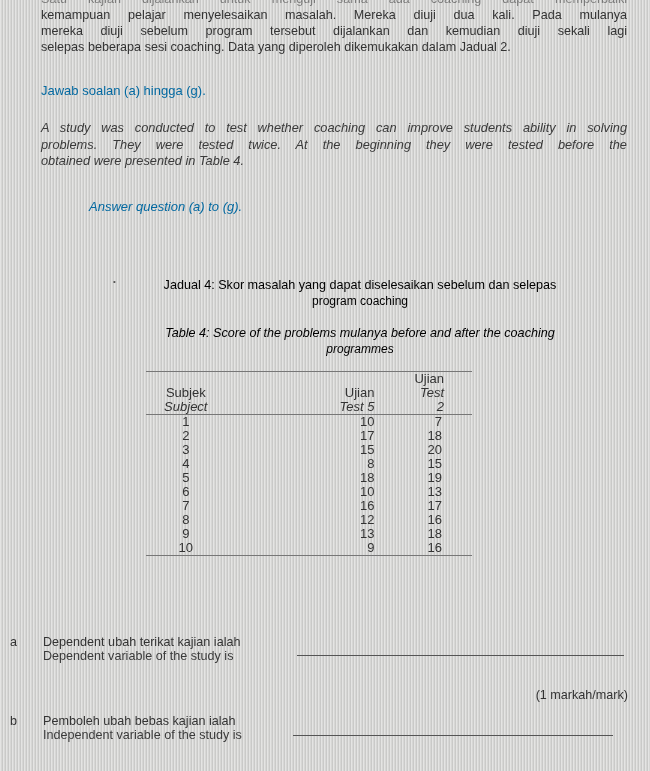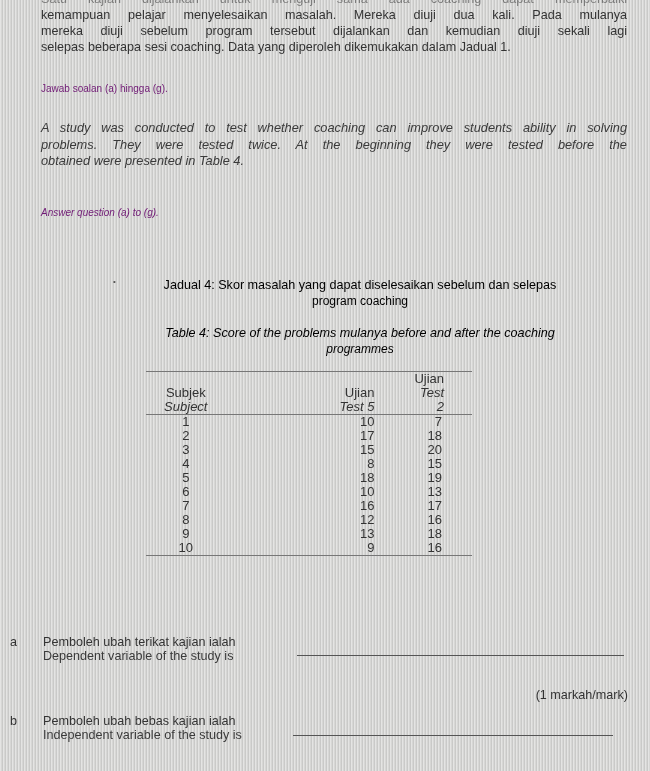--- a/index.html
+++ b/index.html
@@ -12,21 +12,21 @@
   }
   .page { position: absolute; left: 0; top: 0; width: 650px; height: 771px; }
   .para {
     position: absolute; left: 41px; width: 586px;
     font-size: 12.6px; line-height: 16px; text-align: justify; color: #333;
   }
   .para .ln { display: block; text-align-last: justify; white-space: nowrap; }
   .para .ln.last { text-align-last: left; }
   .para.en { font-style: italic; color: #3a3a3a; font-size: 12.8px; line-height: 16.5px; }
   .faded { opacity: 0.55; }
-  .instr { position: absolute; left: 41px; font-size: 10px; color: #701a75; }
+  .instr { position: absolute; left: 41px; font-size: 13px; color: #0369a1; }
   .instr.en { font-style: italic; }
   .caption { position: absolute; left: 100px; width: 520px; text-align: center; font-size: 12.6px; line-height: 16px; color: #000000; }
   .caption.en { font-style: italic; }
   .bullet { position: absolute; left: 113px; top: 277px; font-size: 8px; color: #555; }
   table.scores {
     position: absolute; left: 146px; top: 371px; width: 326px;
     border-collapse: collapse; font-size: 13px; color: #333;
   }
   table.scores th { font-weight: normal; padding: 0; line-height: 14px; vertical-align: bottom; }
   table.scores thead tr { border-top: 1px solid #777; border-bottom: 1px solid #777; }
@@ -44,30 +44,30 @@
 </style>
 </head>
 <body>
 
 <div class="page">
 
   <div class="para" style="top:-9px;">
     <span class="ln faded">Satu kajian dijalankan untuk menguji sama ada coaching dapat memperbaiki</span>
     <span class="ln">kemampuan pelajar menyelesaikan masalah. Mereka diuji dua kali. Pada mulanya</span>
     <span class="ln">mereka diuji sebelum program tersebut dijalankan dan kemudian diuji sekali lagi</span>
-    <span class="ln last">selepas beberapa sesi coaching. Data yang diperoleh dikemukakan dalam Jadual 1.</span>
+    <span class="ln last">selepas beberapa sesi coaching. Data yang diperoleh dikemukakan dalam Jadual 2.</span>
   </div>
   <div class="instr" style="top:83px;">Jawab soalan (a) hingga (g).</div>
 
   <div class="para en" style="top:120px;">
     <span class="ln">A study was conducted to test whether coaching can improve students ability in solving</span>
     <span class="ln">problems. They were tested twice. At the beginning they were tested before the</span>
     <span class="ln last">obtained were presented in Table 4.</span>
   </div>
-  <div class="instr en" style="top:207px;">Answer question (a) to (g).</div>
+  <div class="instr en" style="top:199px;padding-left:48px;">Answer question (a) to (g).</div>
 
   <span class="bullet">•</span>
   <div class="caption" style="top:277px;">
     <div>Jadual 4: Skor masalah yang dapat diselesaikan sebelum dan selepas</div>
     <div style="font-size:12px;">program coaching</div>
   </div>
   <div class="caption en" style="top:325px;">
     <div>Table 4: Score of the problems mulanya before and after the coaching</div>
     <div style="font-size:12px;">programmes</div>
   </div>
@@ -138,21 +138,21 @@
       <tr>
           <td class="c1">10</td>
           <td class="c2">9</td>
           <td class="c3">16</td>
         </tr>
     </tbody>
   </table>
 
   <div class="q" style="left:43px; top:635px;">
     <span class="letter" style="left:-33px;">a</span>
-    <span>Pemboleh ubah terikat kajian ialah</span>
+    <span>Dependent ubah terikat kajian ialah</span>
     <span class="en">Dependent variable of the study is</span>
   </div>
   <div class="blank" style="left:297px; top:655px; width:327px;"></div>
   <div class="marks" style="top:688px;">(1 markah/mark)</div>
 
   <div class="q" style="left:43px; top:714px;">
     <span class="letter" style="left:-33px;">b</span>
     <span>Pemboleh ubah bebas kajian ialah</span>
     <span class="en">Independent variable of the study is</span>
   </div>

